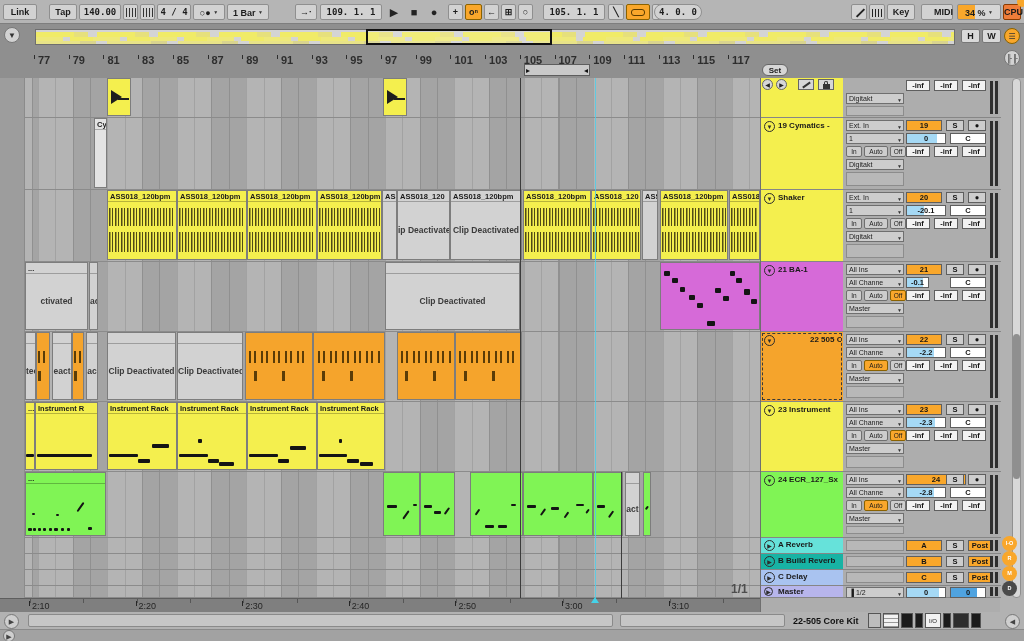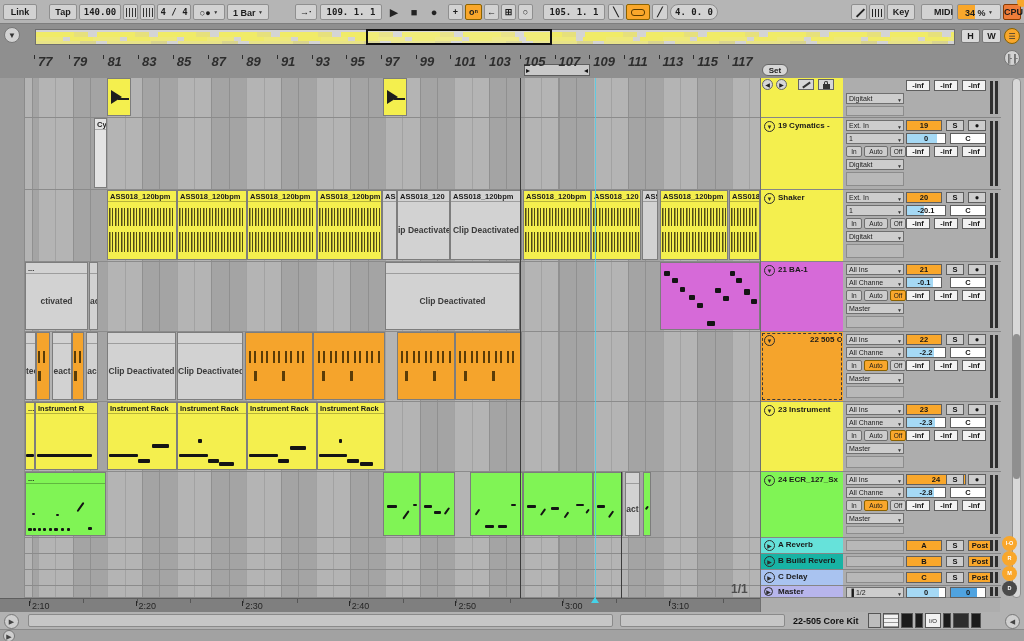--- a/index.html
+++ b/index.html
@@ -39,21 +39,21 @@
               background-repeat:repeat-x; }
   #viewport { position:absolute; left:330px; top:-1px; width:186px; height:16px;
               border:2px solid #111; background:rgba(255,255,255,0.12); }
   .circ { position:absolute; width:16px; height:16px; border-radius:50%; background:#d2d2d2;
           border:1px solid #777; font-size:8px; text-align:center; line-height:15px; color:#333; }
   .hw { position:absolute; top:5px; width:19px; height:14px; background:#d9d9d9; border:1px solid #777;
         border-radius:2px; font-size:9px; font-weight:bold; text-align:center; line-height:12px; }
 
   
   #ruler { position:absolute; left:0; top:46px; width:760px; height:32px; }
-  .barnum { position:absolute; top:8px; font-size:13px; font-weight:bold; color:#2d2d2d;font-style:italic; }
+  .barnum { position:absolute; top:8px; font-size:11px; font-weight:bold; color:#2d2d2d; }
   .barnum::before { content:""; position:absolute; left:-4px; top:1px; width:1px; height:4px; background:#2d2d2d; }
   #loopbrace { position:absolute; left:524px; top:18px; width:66px; height:12px; background:#c9c9c9;
                border:1px solid #5d5d5d; }
   #loopbrace .lt, #loopbrace .rt { position:absolute; top:1px; font-size:8px; line-height:9px; color:#111; }
   #loopbrace .lt { left:1px; } #loopbrace .rt { right:1px; }
 
   
   #grid { position:absolute; left:0; top:78px; width:760px; height:534px; background:#a3a3a3; }
   .lane { position:absolute; left:25px; width:735px; border-bottom:1px solid #8b8b8b;
           background-color:#ababab;
@@ -171,21 +171,21 @@
     <div class="tbtn" style="left:484px;width:15px;">←</div>
     <div class="tbtn" style="left:501px;width:15px;">⊞</div>
     <div class="tbtn" style="left:518px;width:15px;">○</div>
 
     <div class="tbtn mono" style="left:543px;width:62px;">105.  1.  1</div>
     <div class="tbtn" style="left:608px;width:16px;">╲</div>
     <div class="tbtn orange" style="left:626px;width:24px;">
         <span class="looprect"></span>
       </div>
     <div class="tbtn" style="left:652px;width:16px;">╱</div>
-    <div class="tbtn mono" style="left:670px;width:48px;border-radius:8px;">4.  0.  0</div>
+    <div class="tbtn mono" style="left:654px;width:48px;border-radius:8px;">4.  0.  0</div>
 
     <div class="tbtn" style="left:851px;width:16px;">
         <span class="diagline"></span>
       </div>
     <div class="tbtn kbicon" style="left:869px;width:16px;"></div>
     <div class="tbtn" style="left:887px;width:28px;">Key</div>
     <div class="tbtn" style="left:921px;width:32px;padding-left:12px;">MIDI</div>
     <div class="tbtn cpu-meter" style="left:957px;width:44px;"><span>34 %</span> <span class="caret">▼</span></div>
     <div class="tbtn" style="left:1003px;width:18px;background:#ef7d3a;border-color:#8a3b00;">CPU</div>
     <div id="corner-dot"></div>
@@ -585,21 +585,21 @@
         <div class="iobox" style="top: 2px;">All Ins<div class="dd">▼</div></div>
         <div class="iobox" style="top: 15px;">All Channe<div class="dd">▼</div></div>
         <div class="monbtn" style="left: 85px; top: 28px; width: 16px;">In</div>
         <div class="monbtn" style="left: 103px; top: 28px; width: 24px;">Auto</div>
         <div class="monbtn orange" style="left: 129px; top: 28px; width: 16px;">Off</div>
         <div class="iobox" style="top: 41px;">Master<div class="dd">▼</div></div>
         <div class="emptybox" style="top: 54px; height: 12px;"></div>
         <div class="mixbox" style="left: 145px; top: 2px; width: 36px; background: rgb(249, 167, 43);">21</div>
         <div class="mixbox" style="left: 185px; top: 2px; width: 18px;">S</div>
         <div class="mixbox" style="left: 207px; top: 2px; width: 18px;">●</div>
-        <div class="mixbox" style="left: 145px; top: 15px; width: 36px; background: linear-gradient(90deg, rgb(165, 217, 245) 76%, rgb(255, 255, 255) 76%);">-0.1</div>
+        <div class="mixbox" style="left: 145px; top: 15px; width: 23px; background: linear-gradient(90deg, rgb(165, 217, 245) 76%, rgb(255, 255, 255) 76%);">-0.1</div>
         <div class="mixbox" style="left: 189px; top: 15px; width: 36px; background: rgb(255, 255, 255);">C</div>
         <div class="mixbox" style="left: 145px; top: 28px; width: 24px; background: rgb(242, 242, 242);">-inf</div>
         <div class="mixbox" style="left: 173px; top: 28px; width: 24px; background: rgb(242, 242, 242);">-inf</div>
         <div class="mixbox" style="left: 201px; top: 28px; width: 24px; background: rgb(242, 242, 242);">-inf</div>
         <div class="meterbars"></div>
       </div>
       <div class="hrow" style="top: 254px; height: 70px;">
         <div class="namebox selname" style="background: rgb(245, 164, 44); padding-left: 35px;">
           <div class="foldcirc">▼</div>
           <div class="nm">22 505 Core Kit</div>

